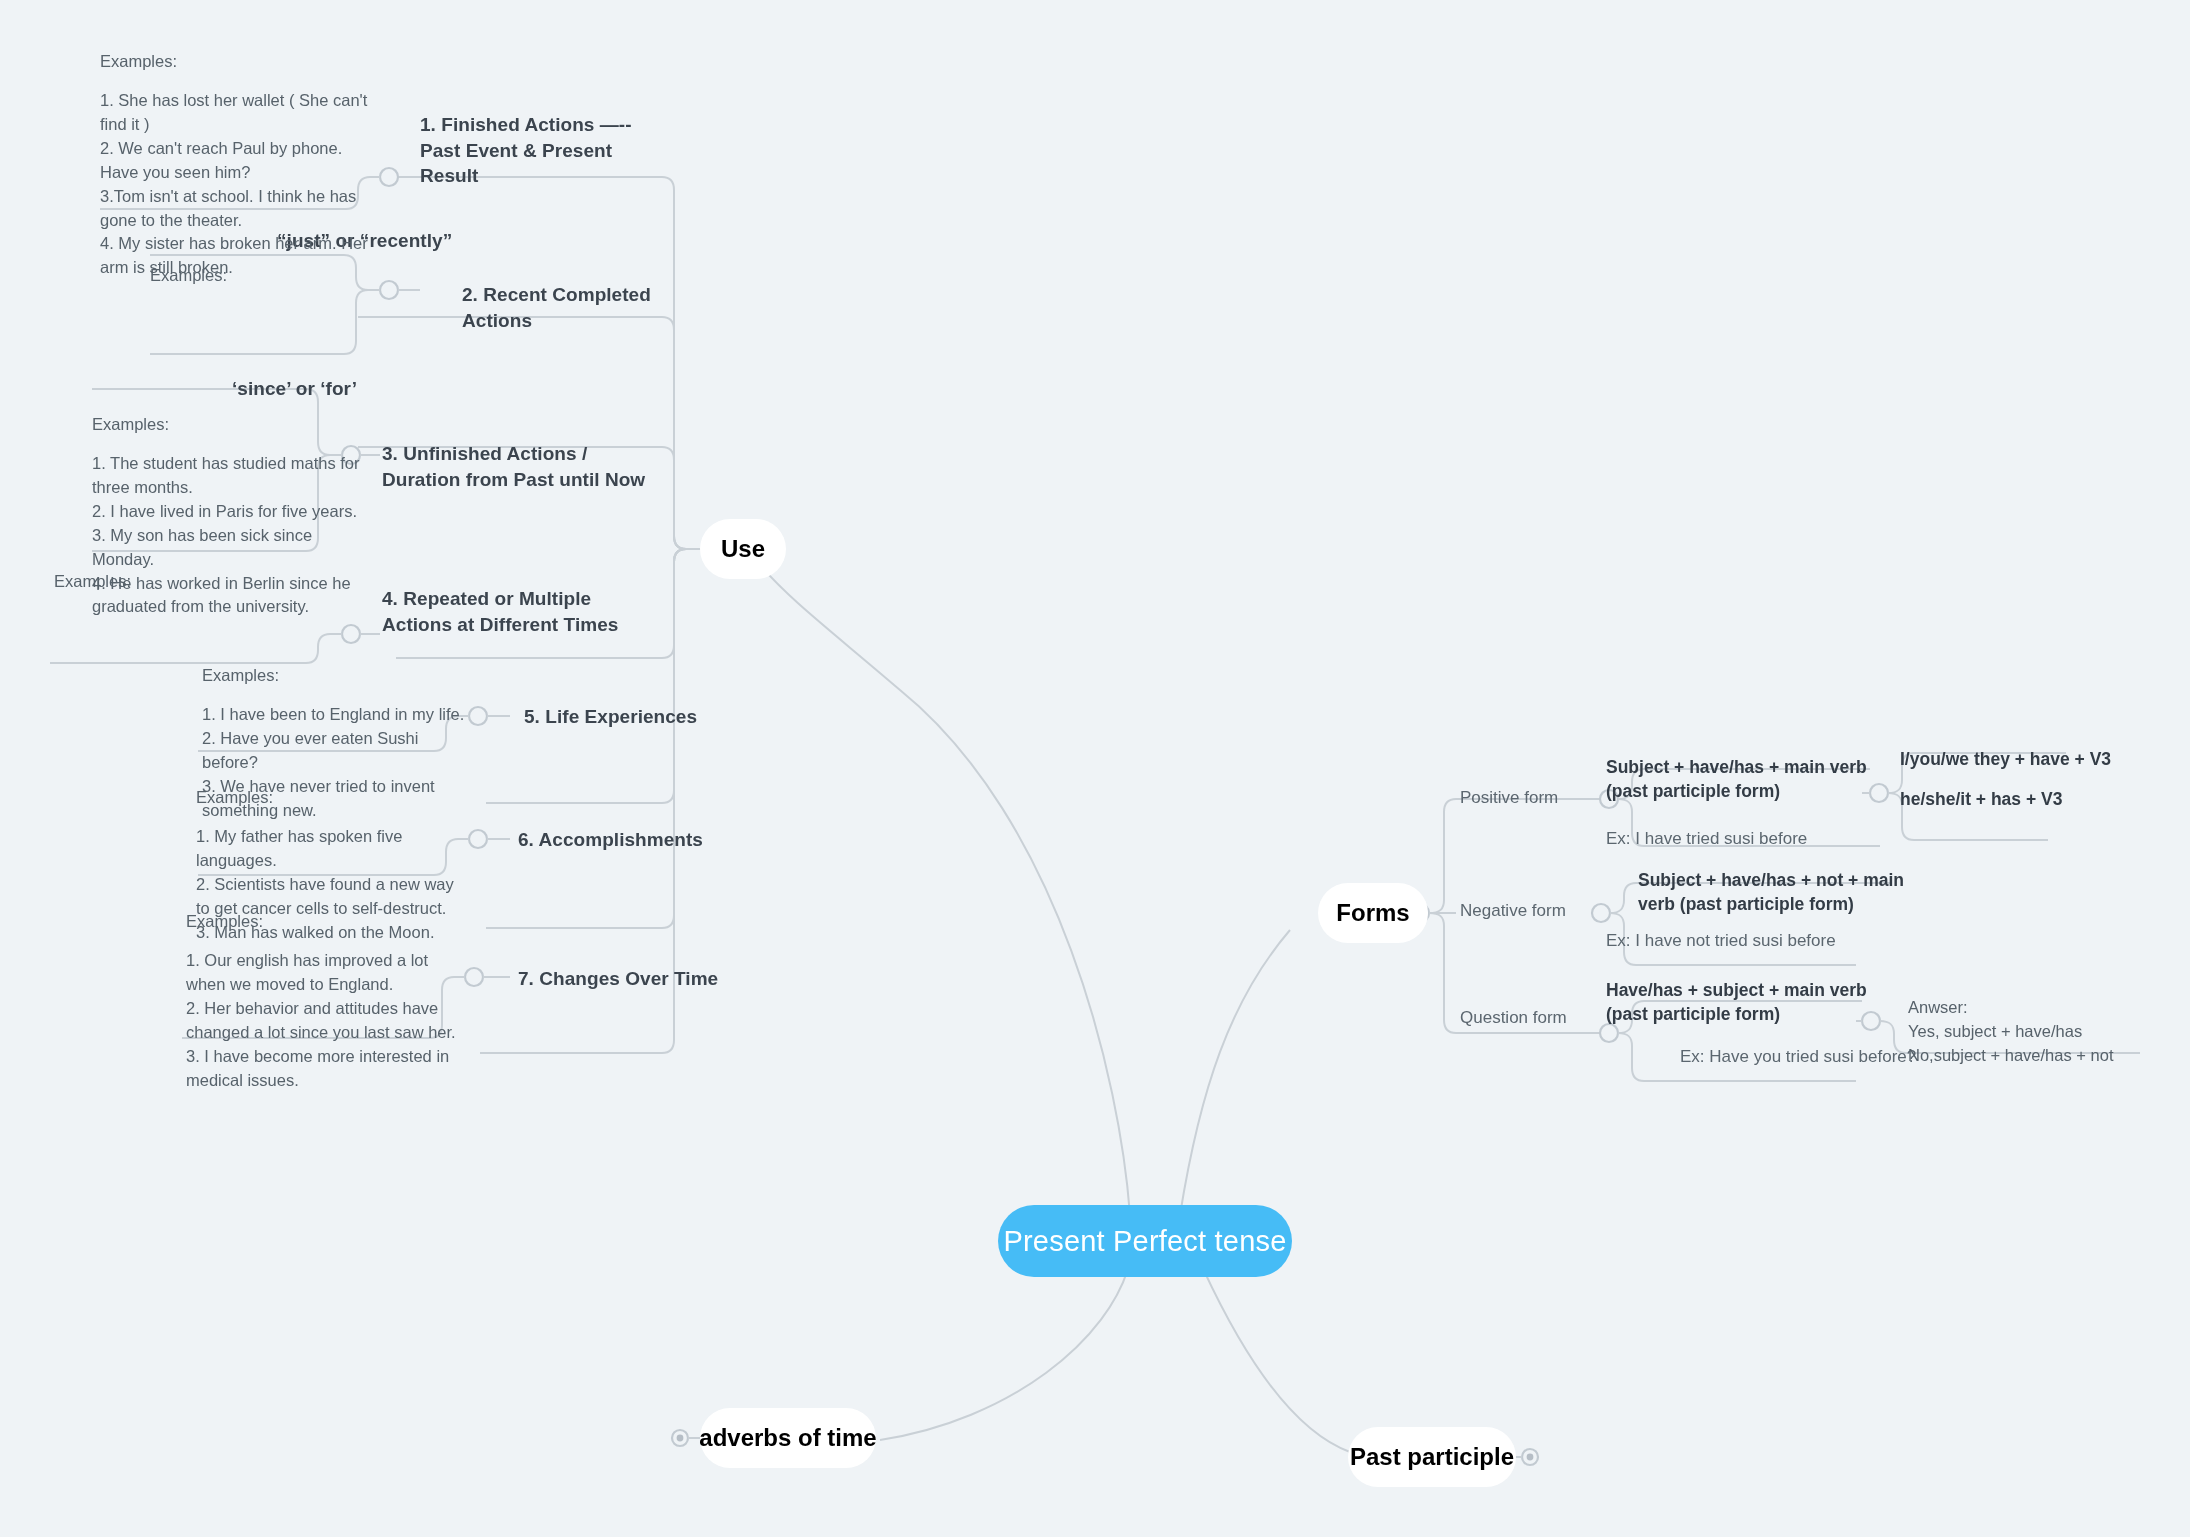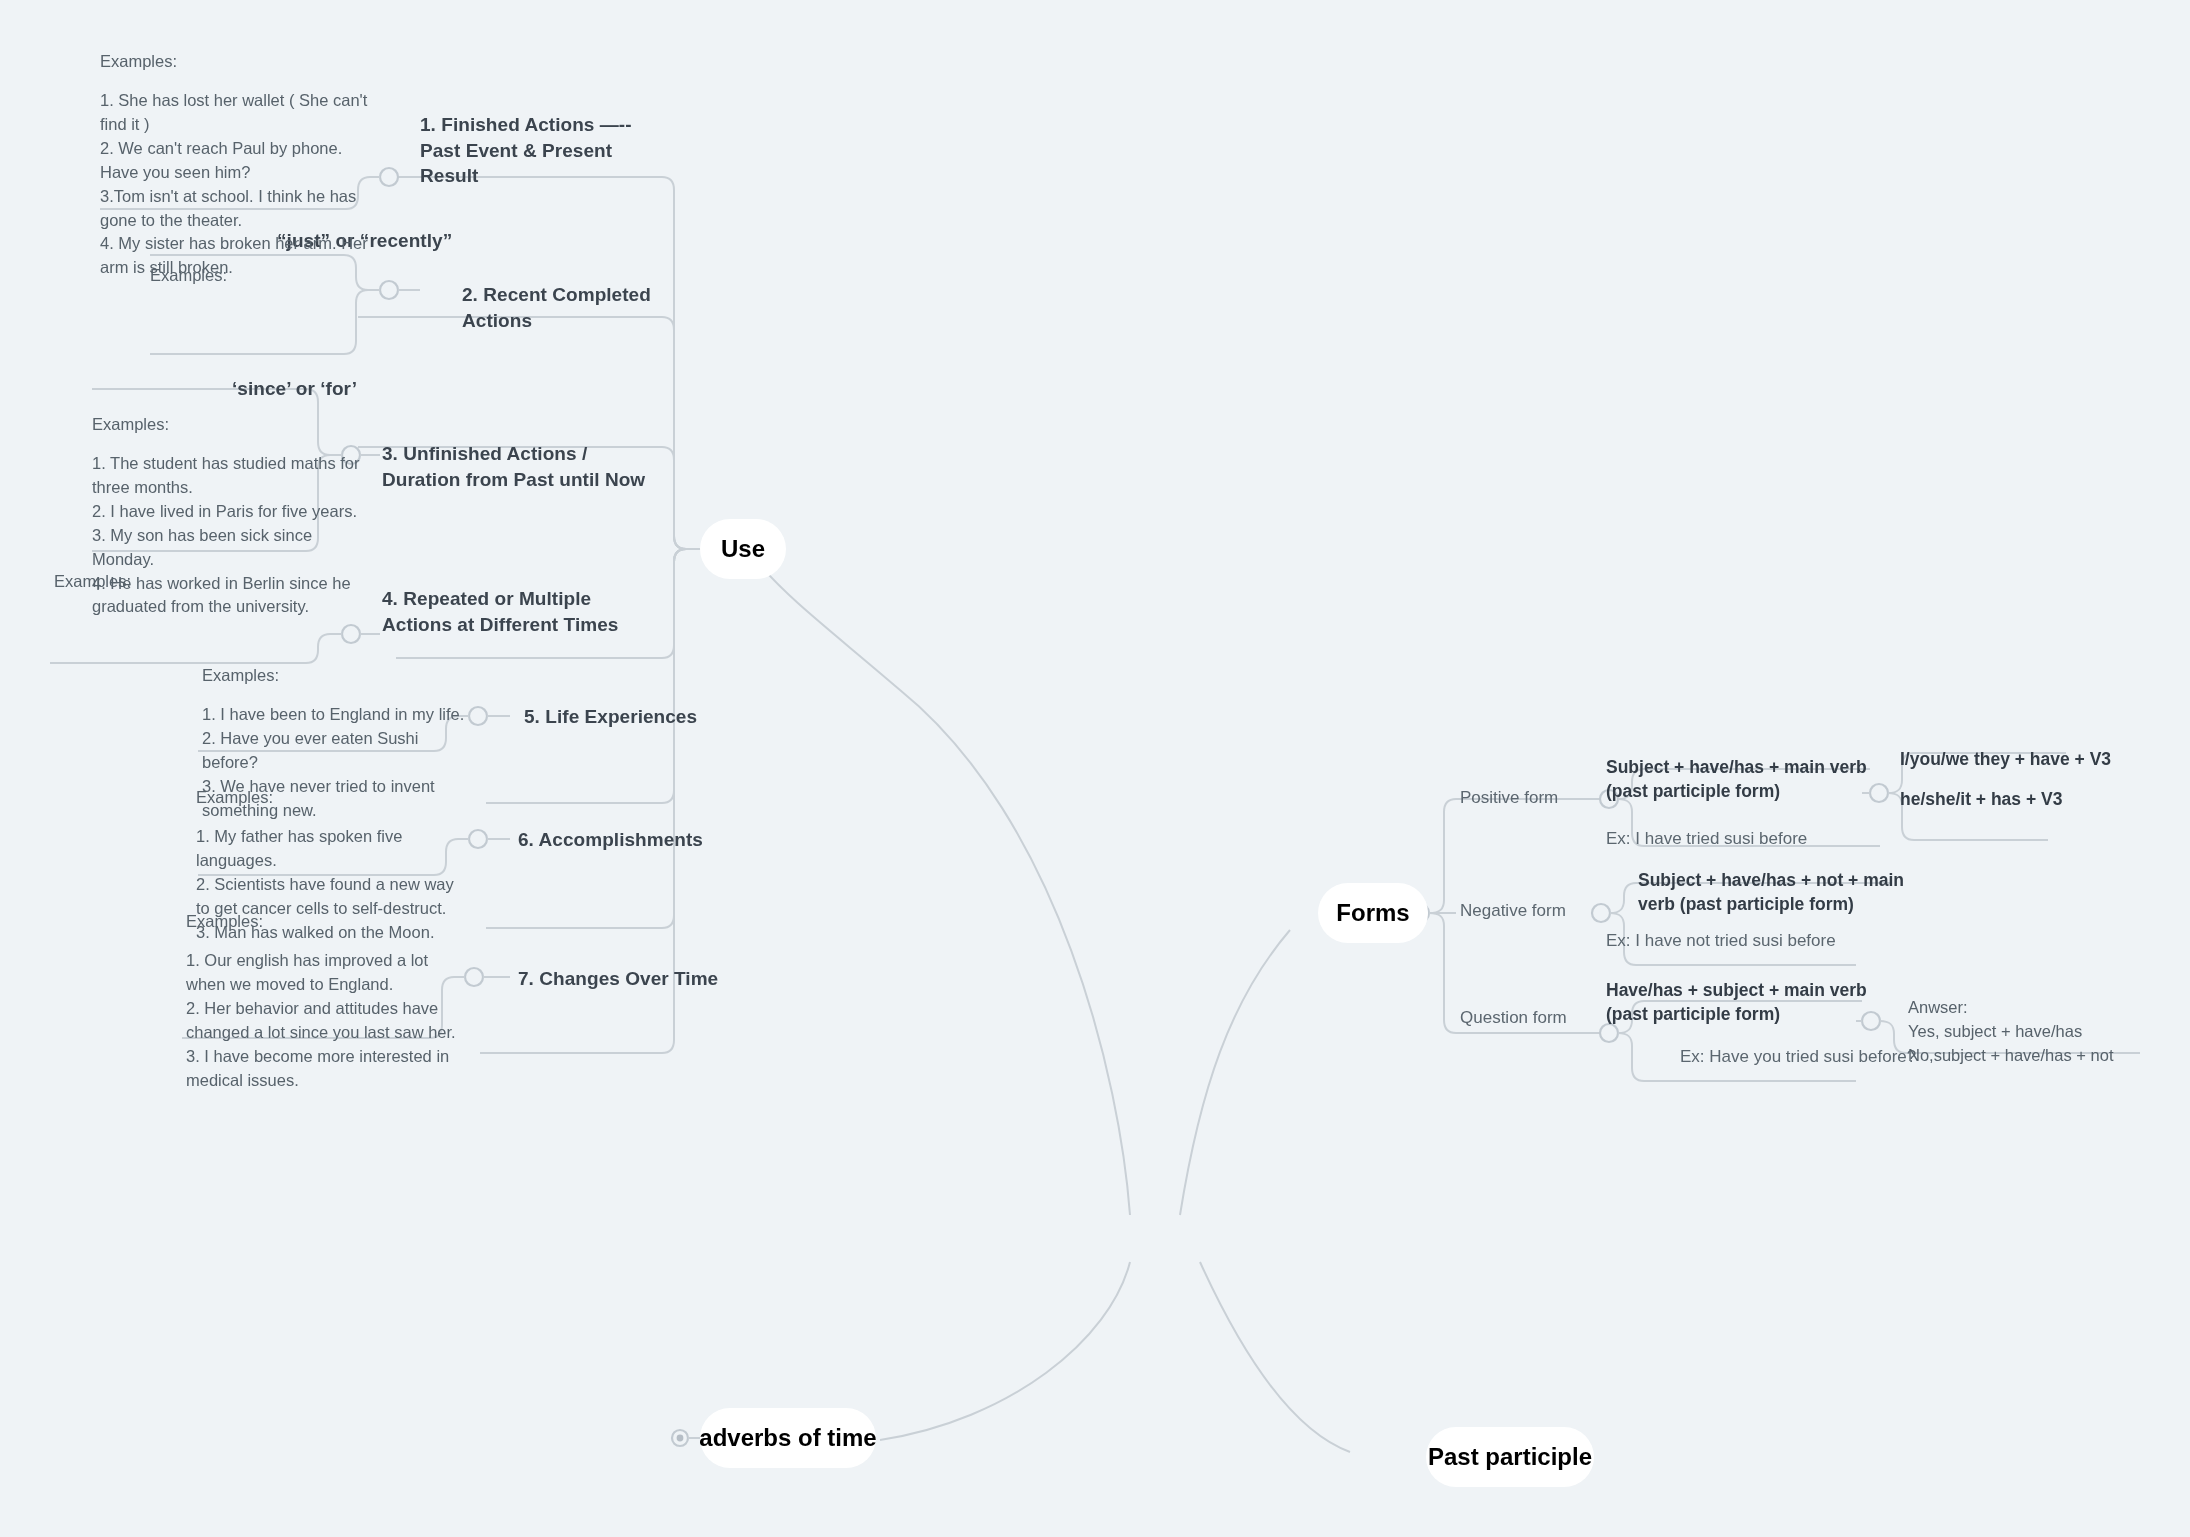--- a/index.html
+++ b/index.html
@@ -138,34 +138,37 @@
     <path d="M1880 1021 C1890 1021 1894 1025 1894 1034 L1894 1040 C1894 1049 1898 1053 1906 1053 L2140 1053"></path>
 
     <circle class="knob-ring" cx="680" cy="1438" r="8"></circle>
     <circle class="knob-dot" cx="680" cy="1438" r="3.4"></circle>
     <path d="M688 1438 L700 1438"></path>
     <circle class="knob-ring" cx="1530" cy="1457" r="8"></circle>
     <circle class="knob-dot" cx="1530" cy="1457" r="3.4"></circle>
     <path d="M1522 1457 L1508 1457"></path>
   </svg>
 
+  <div class="node root-node" style="left:998px; top:1205px; width:294px; height:72px;">
+    <span>Present Perfect tense</span>
+  </div>
 
   <div class="node pill" style="left:700px; top:519px; width:86px; height:60px;">
     <span>Use</span>
   </div>
 
   <div class="node pill" style="left:1318px; top:883px; width:110px; height:60px;">
     <span>Forms</span>
   </div>
 
   <div class="node pill" style="left:700px; top:1408px; width:176px; height:60px;">
     <span>adverbs of time</span>
   </div>
 
-  <div class="node pill" style="left:1426px; top:1427px; width:168px; height:60px;">
+  <div class="node pill" style="left:1348px; top:1427px; width:168px; height:60px;">
     <span>Past participle</span>
   </div>
 
   <div class="node branch-title" style="left:420px; top:112px; width:236px;">
     <span>1. Finished Actions —--Past Event &amp; Present Result</span>
   </div>
   <div class="node branch-title" style="left:462px; top:282px; width:250px;">
     <span>2. Recent Completed Actions</span>
   </div>
   <div class="node branch-title" style="left:382px; top:441px; width:272px;">

